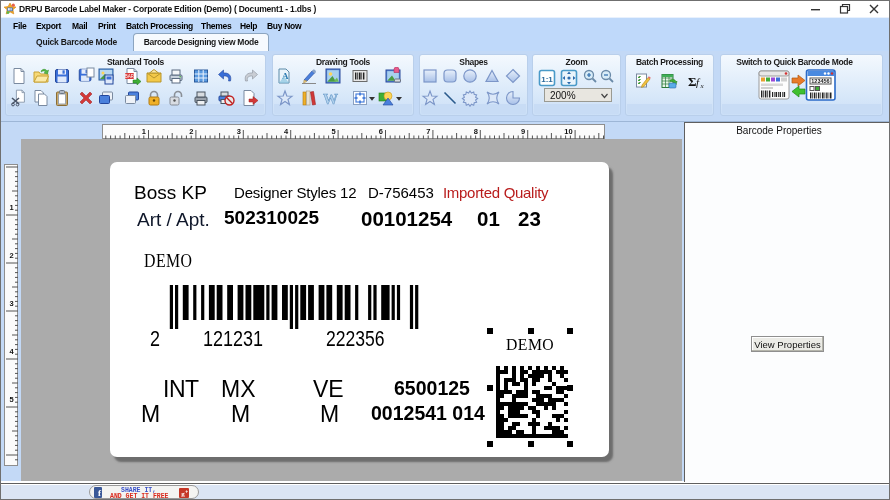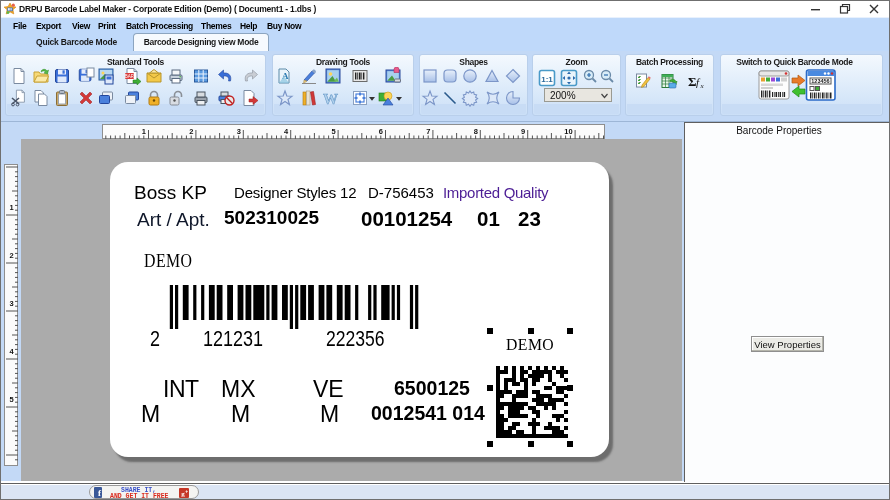--- a/index.html
+++ b/index.html
@@ -21,21 +21,21 @@
 .toolbar{position:absolute;left:0;top:50px;width:888px;height:71px;background:#c3d9f6;border-bottom:1px solid #9db6d6}
 .panel{position:absolute;top:3px;height:62px;background:linear-gradient(#f4f9fe,#ddebfa 55%,#cbdff7);border:1px solid #b9cfeb;border-radius:3px}
 .panel .ptitle{position:absolute;top:2px;left:0;width:100%;text-align:center;font-size:8.5px;font-weight:bold;letter-spacing:-0.3px;color:#1b1b1b;white-space:nowrap}
 .panel .pstrip{position:absolute;left:1px;right:1px;bottom:1px;height:10px;background:#c8dcf5;border-radius:0 0 2px 2px}
 .ic{position:absolute;width:18px;height:18px}
 
 .work{position:absolute;left:0;top:121px;width:888px;height:361px;background:#c3d9f6;border-bottom:2px solid #fff;box-sizing:border-box}
 .hruler{position:absolute;left:101px;top:2px;width:503px;height:15px;background:#fbfbfb;border:1px solid #8e8e8e}
 .vruler{position:absolute;left:3px;top:42px;width:14px;height:302px;background:#fbfbfb;border:1px solid #8e8e8e}
 .canvas{position:absolute;left:20px;top:17px;width:661px;height:342px;background:#ababab}
-.label{position:absolute;left:109px;top:40px;width:499px;height:295px;background:#fff;border-radius:18px;box-shadow:4px 5px 2px rgba(88,88,88,.75)}
+.label{position:absolute;left:109px;top:40px;width:499px;height:295px;background:#fff;border-radius:7px;box-shadow:4px 5px 2px rgba(88,88,88,.75)}
 .rpanel{position:absolute;left:683px;top:0px;width:205px;height:360px;background:#fcfdfe;border-left:1px solid #5f5f5f;border-top:1px solid #5f5f5f}
 
 .status{position:absolute;left:0;top:482px;width:888px;height:16px;background:#dbe5f4;border-top:1px solid #5f5f5f;box-shadow:inset 0 1px 0 #fff}
 .share{position:absolute;left:88px;top:1px;width:110px;height:14px;background:#f4f4f2;border:1px solid #9a9a9a;border-radius:7px;font-family:"Liberation Mono",monospace;font-weight:bold;font-size:6.5px;line-height:6px}
 </style></head>
 <body>
 <div class="win">
   <div class="titlebar">
     <svg class="abs" style="left:3px;top:2px" width="12" height="12" viewBox="0 0 12 12">
         <polygon points="6,0 8,3.6 12,4 9,6.8 9.8,11 6,8.9 2.2,11 3,6.8 0,4 4,3.6" fill="#f5a623" stroke="#c87d10" stroke-width="0.5"></polygon>
@@ -54,21 +54,21 @@
         <rect x="2.5" y="5.5" width="7" height="6.5" fill="none" stroke="#333" stroke-width="1.2"></rect>
         <path d="M4.5 5.5 V3.5 H11.5 V9.5 H9.5" fill="none" stroke="#333" stroke-width="1.2"></path>
       </svg>
     <svg class="winbtn" style="left:866px" width="14" height="15">
         <path d="M3 4 L11 12 M11 4 L3 12" stroke="#333" stroke-width="1.4"></path>
       </svg>
   </div>
   <div class="menubar">
     <span style="left:12px">File</span>
       <span style="left:35px">Export</span>
-      <span style="left:71px">View</span>
+      <span style="left:71px">Mail</span>
     <span style="left:97px">Print</span>
       <span style="left:125px">Batch Processing</span>
       <span style="left:200px">Themes</span>
     <span style="left:239px">Help</span>
       <span style="left:266px">Buy Now</span>
   </div>
   <div class="tabrow">
     <span class="tab1">Quick Barcode Mode</span>
     <div class="tab2">Barcode Designing view Mode</div>
   </div>
@@ -609,21 +609,21 @@
           <text x="6.5" y="93.3" text-anchor="middle" font-size="7.5" font-weight="bold" font-family="Liberation Sans" fill="#111">2</text>
           <text x="6.5" y="141.3" text-anchor="middle" font-size="7.5" font-weight="bold" font-family="Liberation Sans" fill="#111">3</text>
           <text x="6.5" y="189.3" text-anchor="middle" font-size="7.5" font-weight="bold" font-family="Liberation Sans" fill="#111">4</text>
           <text x="6.5" y="237.3" text-anchor="middle" font-size="7.5" font-weight="bold" font-family="Liberation Sans" fill="#111">5</text>
         </svg>
       </div>
     <div class="label" id="label">
         <div style="position:absolute;left:24px;top:20px;font-size:19px;font-weight:normal;font-family:'Liberation Sans',sans-serif;letter-spacing:0;white-space:nowrap;color:#000;">Boss KP</div>
         <div style="position:absolute;left:124px;top:22px;font-size:15px;font-weight:normal;font-family:'Liberation Sans',sans-serif;letter-spacing:-0.2px;white-space:nowrap;color:#000;">Designer Styles 12</div>
         <div style="position:absolute;left:258px;top:22px;font-size:15px;font-weight:normal;font-family:'Liberation Sans',sans-serif;letter-spacing:0;white-space:nowrap;color:#000;">D-756453</div>
-        <div style="position:absolute;left:333px;top:22px;font-size:15px;font-weight:normal;font-family:'Liberation Sans',sans-serif;letter-spacing:-0.3px;white-space:nowrap;color:#4c1d95;">Imported Quality</div>
+        <div style="position:absolute;left:333px;top:22px;font-size:15px;font-weight:normal;font-family:'Liberation Sans',sans-serif;letter-spacing:-0.3px;white-space:nowrap;color:#b91c1c;">Imported Quality</div>
         <div style="position:absolute;left:27px;top:47px;font-size:19px;font-weight:normal;font-family:'Liberation Sans',sans-serif;letter-spacing:0;white-space:nowrap;color:#0f172a;">Art / Apt.</div>
         <div style="position:absolute;left:114px;top:45px;font-size:19px;font-weight:bold;font-family:'Liberation Sans',sans-serif;letter-spacing:0;white-space:nowrap;color:#000;">502310025</div>
         <div style="position:absolute;left:251px;top:45px;font-size:20.5px;font-weight:bold;font-family:'Liberation Sans',sans-serif;letter-spacing:0;white-space:nowrap;color:#000;">00101254</div>
         <div style="position:absolute;left:367px;top:45px;font-size:20.5px;font-weight:bold;font-family:'Liberation Sans',sans-serif;letter-spacing:0;white-space:nowrap;color:#000;">01</div>
         <div style="position:absolute;left:408px;top:45px;font-size:20.5px;font-weight:bold;font-family:'Liberation Sans',sans-serif;letter-spacing:0;white-space:nowrap;color:#000;">23</div>
         <div style="position:absolute;left:34px;top:88.5px;font-size:18px;font-weight:normal;font-family:'Liberation Serif',serif;letter-spacing:0.5px;white-space:nowrap;color:#000;transform:scaleX(0.88);transform-origin:0 0;">DEMO</div>
         <div style="position:absolute;left:40px;top:163.5px;font-size:22.5px;font-weight:normal;font-family:'Liberation Sans',sans-serif;letter-spacing:0;white-space:nowrap;color:#000;transform:scaleX(0.8);transform-origin:0 0;">2</div>
         <div style="position:absolute;left:93px;top:163.5px;font-size:22.5px;font-weight:normal;font-family:'Liberation Sans',sans-serif;letter-spacing:0;white-space:nowrap;color:#000;transform:scaleX(0.8);transform-origin:0 0;">121231</div>
         <div style="position:absolute;left:216px;top:163.5px;font-size:22.5px;font-weight:normal;font-family:'Liberation Sans',sans-serif;letter-spacing:0;white-space:nowrap;color:#000;transform:scaleX(0.78);transform-origin:0 0;">222356</div>
         <div style="position:absolute;left:21px;top:214px;font-size:23px;font-weight:normal;font-family:'Liberation Sans',sans-serif;letter-spacing:-0.5px;white-space:nowrap;color:#000;margin-left:32px;">INT</div>

